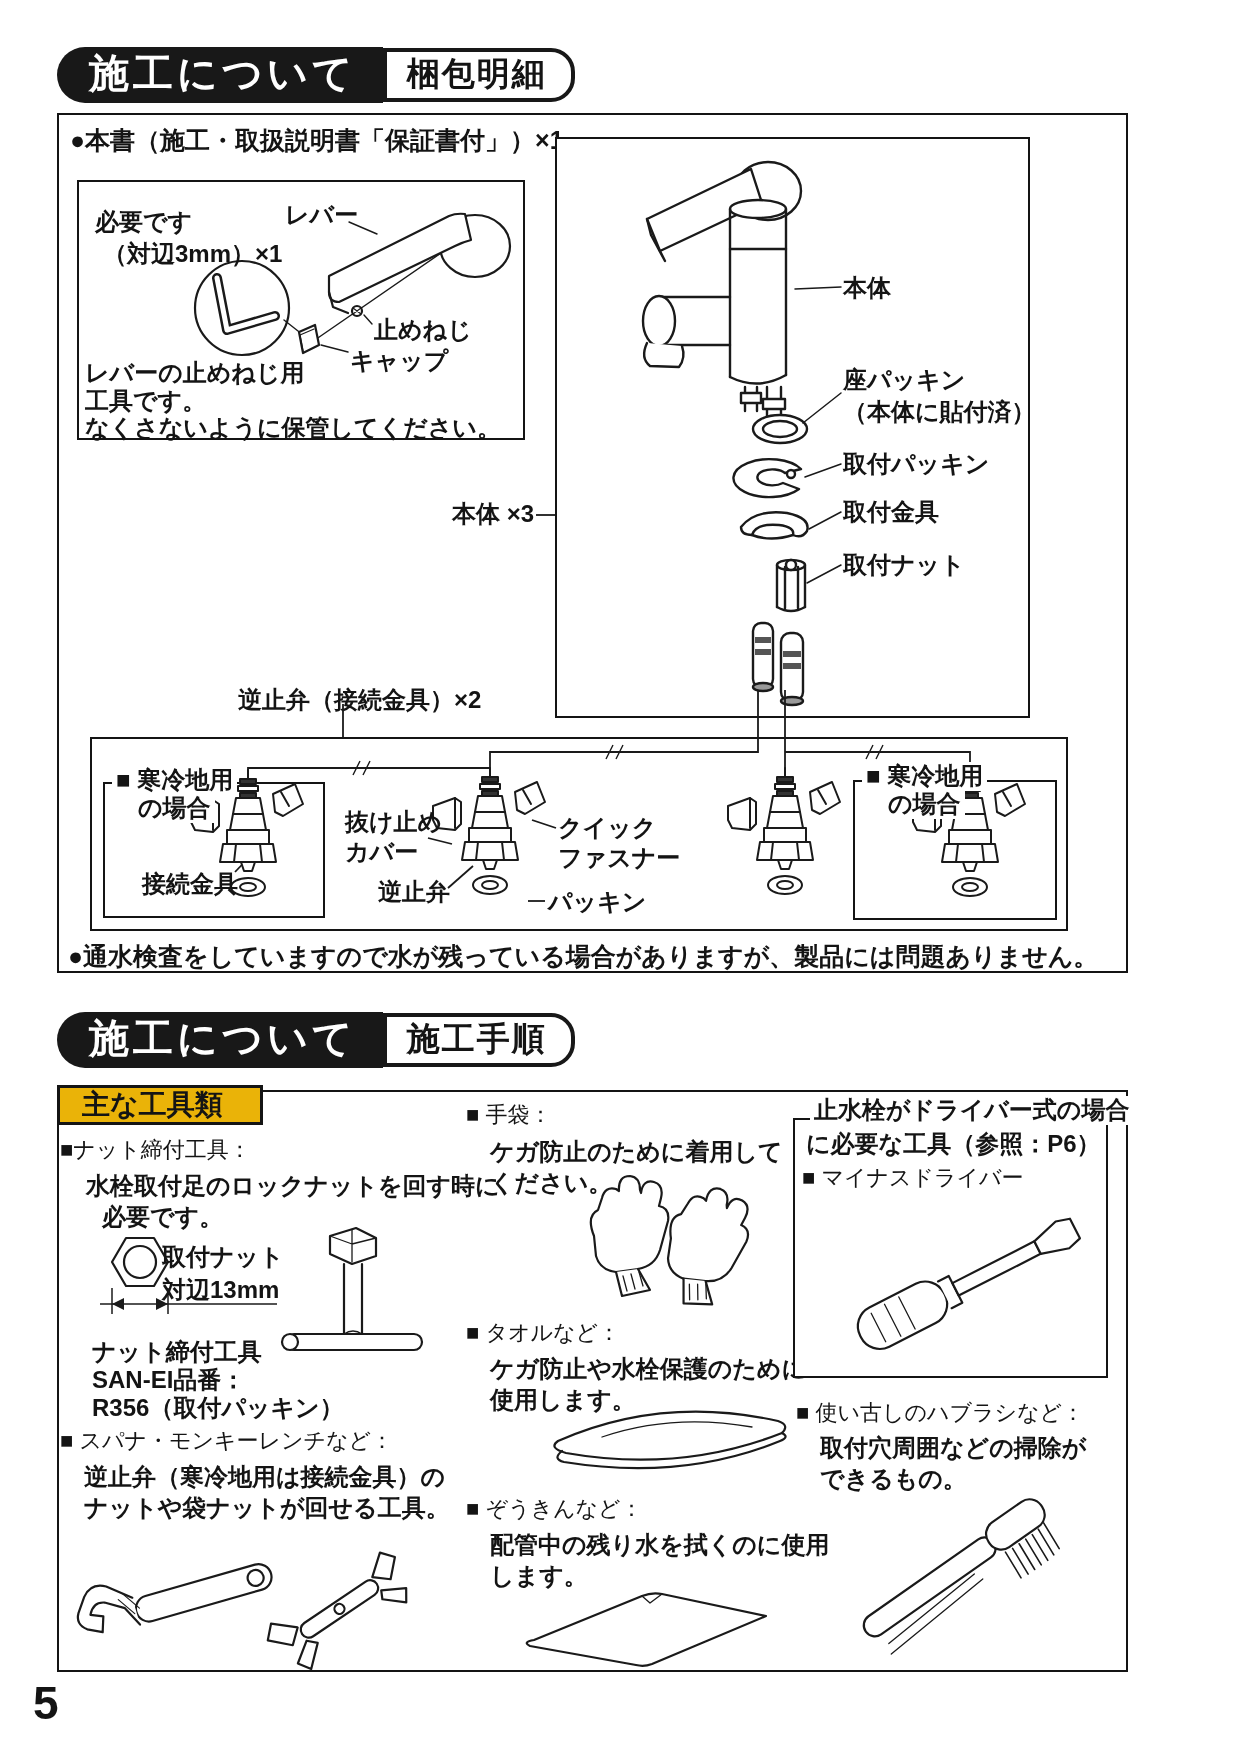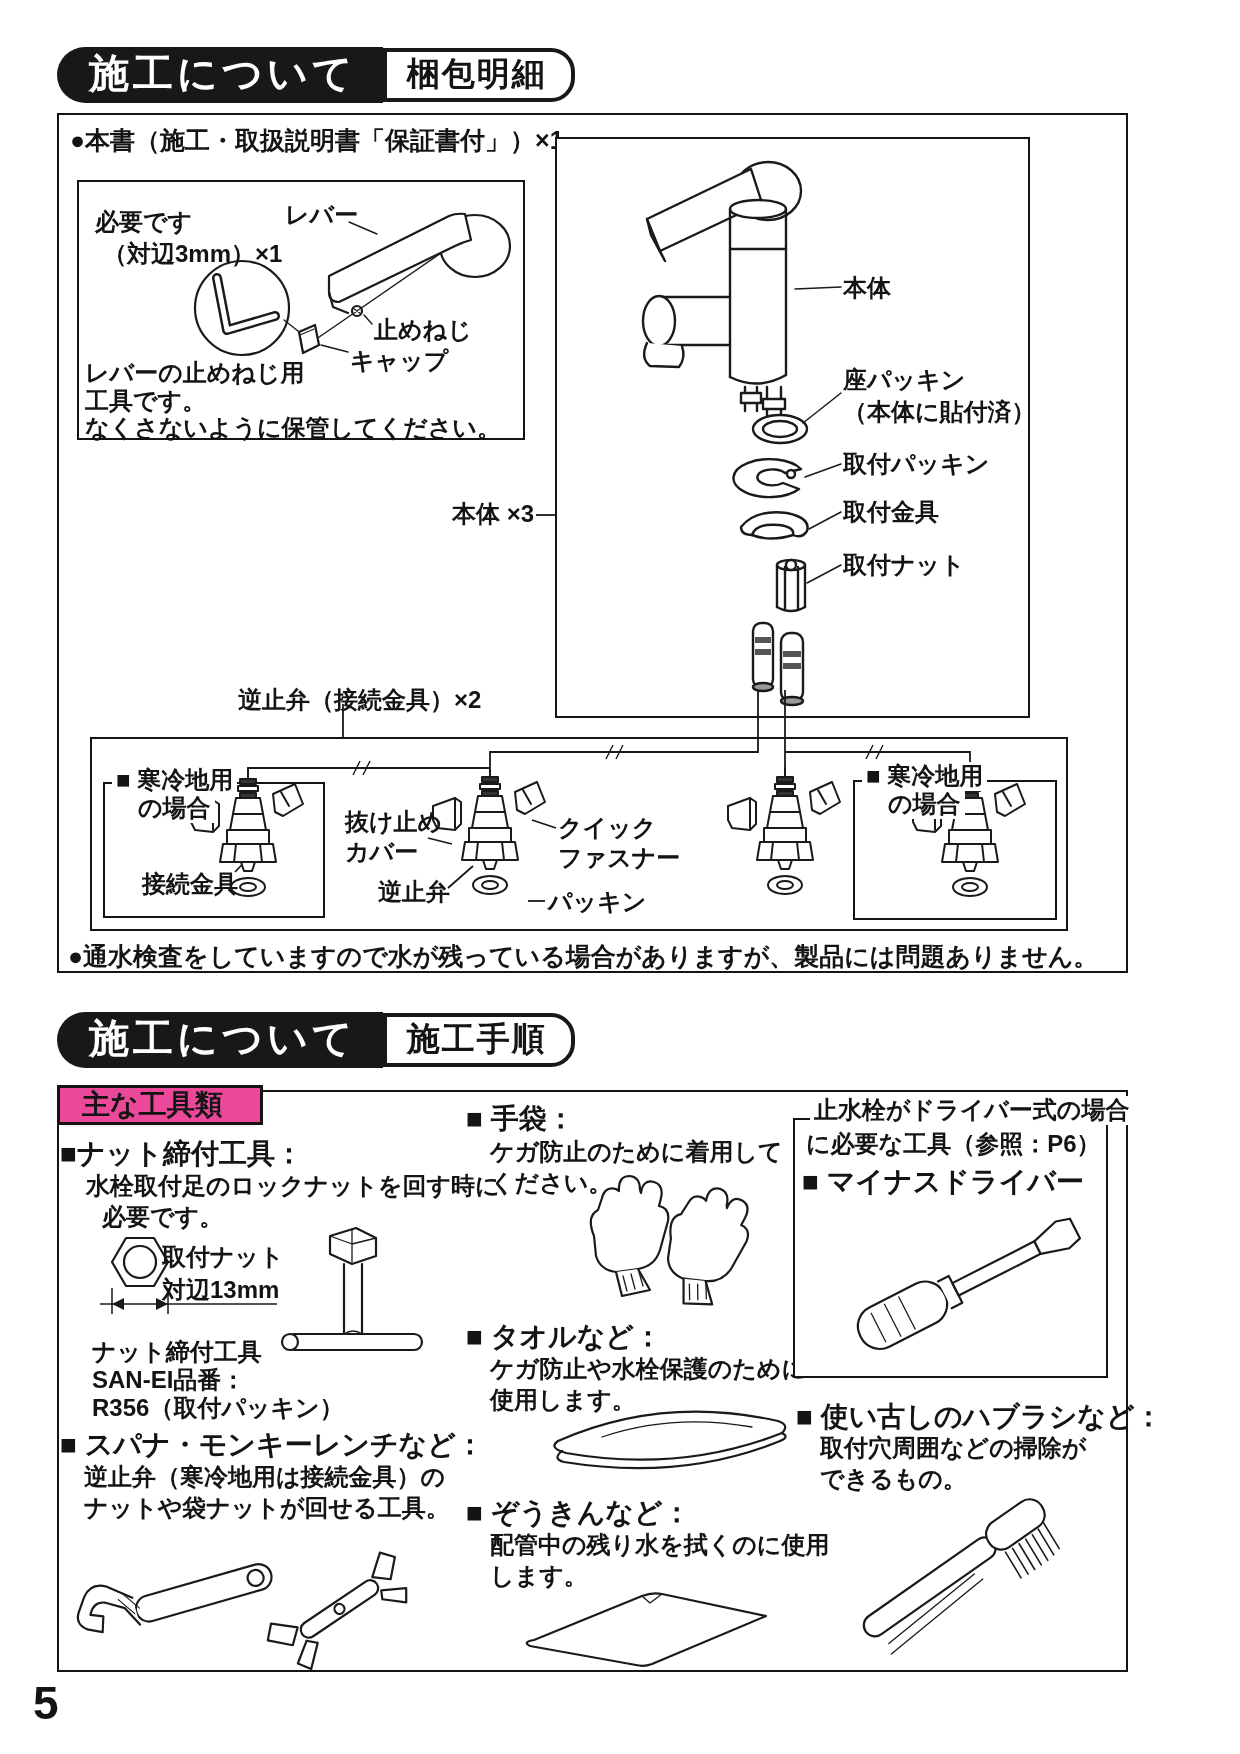--- a/index.html
+++ b/index.html
@@ -1,22 +1,22 @@
 <!DOCTYPE html>
 <html><head>
 <meta charset="utf-8">
 <style>
   html,body{margin:0;padding:0;background:#e8e8e8;}
   #page{position:relative;width:1240px;height:1754px;background:#ffffff;overflow:hidden;
         font-family:"Liberation Sans","DejaVu Sans",sans-serif;color:#141414;}
   .box{position:absolute;border:2px solid #141414;background:#fff;box-sizing:border-box;}
-  .box3{position:absolute;border:3px solid #141414;background:#ec4899;box-sizing:border-box;}
+  .box3{position:absolute;border:3px solid #141414;background:#eab308;box-sizing:border-box;}
   .lbl{position:absolute;font-size:24px;font-weight:600;line-height:1.2;white-space:nowrap;color:#141414;}
   .lbl25{font-size:25px;}
-  .lbl26{font-size:28px;font-weight:700;}
+  .lbl26{font-size:22px;font-weight:400;}
   .wbg{background:#fff;padding:0 4px;}
   .hdr{position:absolute;left:57px;display:flex;height:56px;}
   .hdr-pill{background:#181818;color:#fff;font-size:40px;font-weight:700;letter-spacing:4px;
             border-radius:30px 0 0 30px;display:flex;align-items:center;padding:0 26px 4px 32px;}
   .hdr-sub{background:#fff;border:4px solid #181818;border-radius:0 24px 24px 0;font-size:33px;
            font-weight:700;display:flex;align-items:center;padding:0 24px 2px 20px;margin:1px 0;letter-spacing:2px;}
   svg{position:absolute;overflow:visible;}
   .pgnum{position:absolute;font-size:46px;font-weight:700;}
 </style>
 </head>

